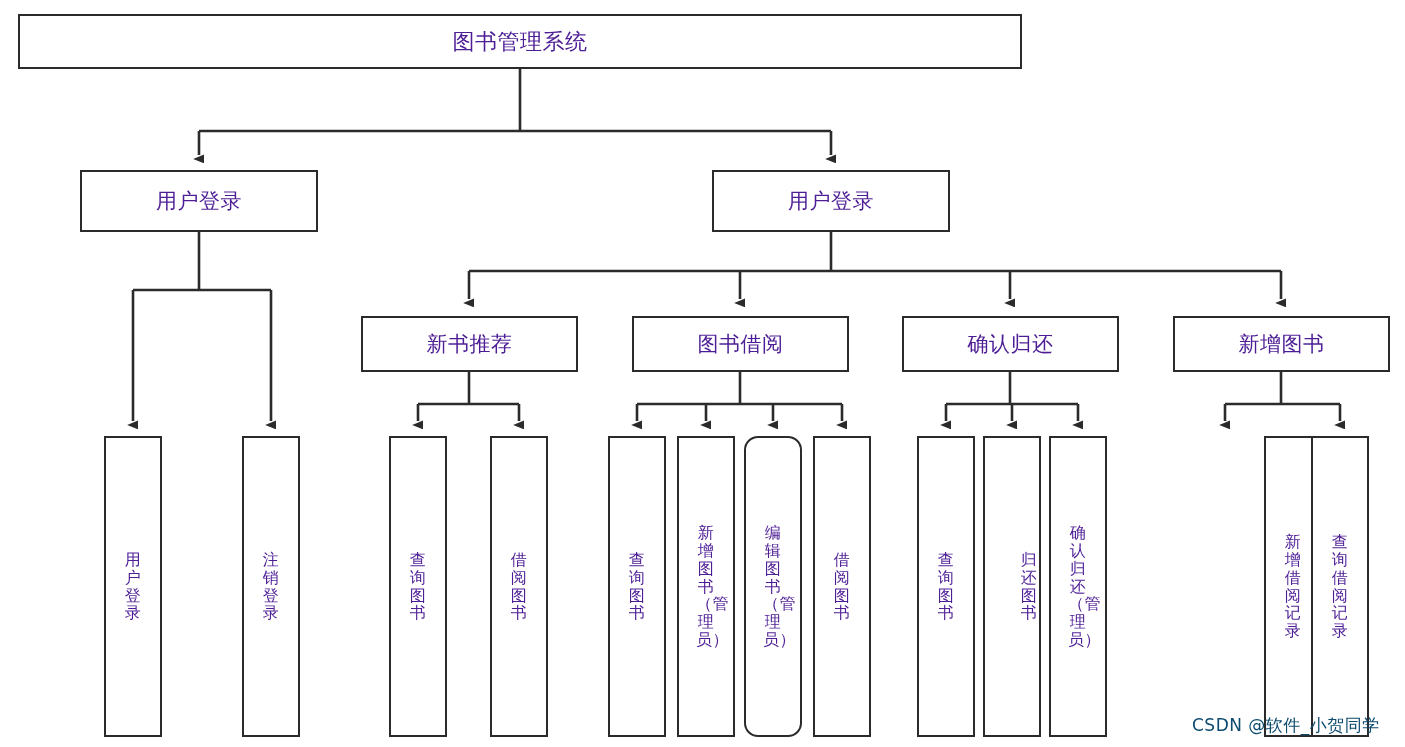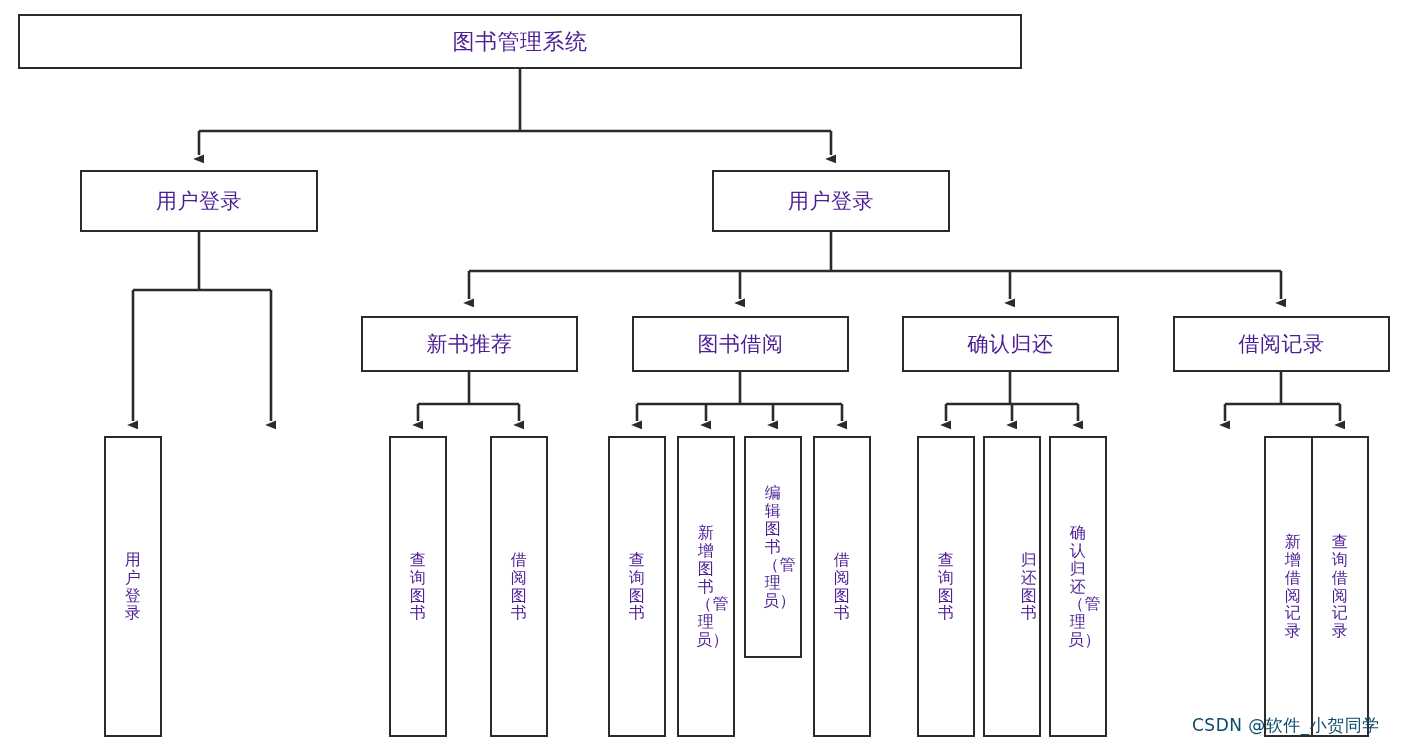--- a/index.html
+++ b/index.html
@@ -141,41 +141,44 @@
   <div class="node horiz" style="left:361px; top:316px; width:217px; height:56px;align-items:center;">
     <span class="label">新书推荐</span>
   </div>
   <div class="node horiz" style="left:632px; top:316px; width:217px; height:56px;">
     <span class="label">图书借阅</span>
   </div>
   <div class="node horiz" style="left:902px; top:316px; width:217px; height:56px;">
     <span class="label">确认归还</span>
   </div>
   <div class="node horiz" style="left:1173px; top:316px; width:217px; height:56px;">
-    <span class="label">借阅记录</span>
+    <span class="label">新增图书</span>
   </div>
 
   <div class="node vert" style="left:104px; top:436px; width:58px; height:301px;">
     <span class="label">用户登录</span>
   </div>
+  <div class="node vert" style="left:242px; top:436px; width:58px; height:301px;">
+    <span class="label">注销登录</span>
+  </div>
 
   <div class="node vert" style="left:389px; top:436px; width:58px; height:301px;">
     <span class="label">查询图书</span>
   </div>
   <div class="node vert" style="left:490px; top:436px; width:58px; height:301px;">
     <span class="label">借阅图书</span>
   </div>
 
   <div class="node vert" style="left:608px; top:436px; width:58px; height:301px;">
     <span class="label">查询图书</span>
   </div>
   <div class="node vert" style="left:677px; top:436px; width:58px; height:301px;">
     <span class="label">新增图书（管理员）</span>
   </div>
-  <div class="node vert" style="left:744px; top:436px; width:58px; height:222px;">
+  <div class="node vert" style="left:744px; top:436px; width:58px; height:301px;border-radius:14px;">
     <span class="label">编辑图书（管理员）</span>
   </div>
   <div class="node vert" style="left:813px; top:436px; width:58px; height:301px;">
     <span class="label">借阅图书</span>
   </div>
 
   <div class="node vert" style="left:917px; top:436px; width:58px; height:301px;">
     <span class="label">查询图书</span>
   </div>
   <div class="node vert" style="left:983px; top:436px; width:58px; height:301px;justify-content:flex-end;">

